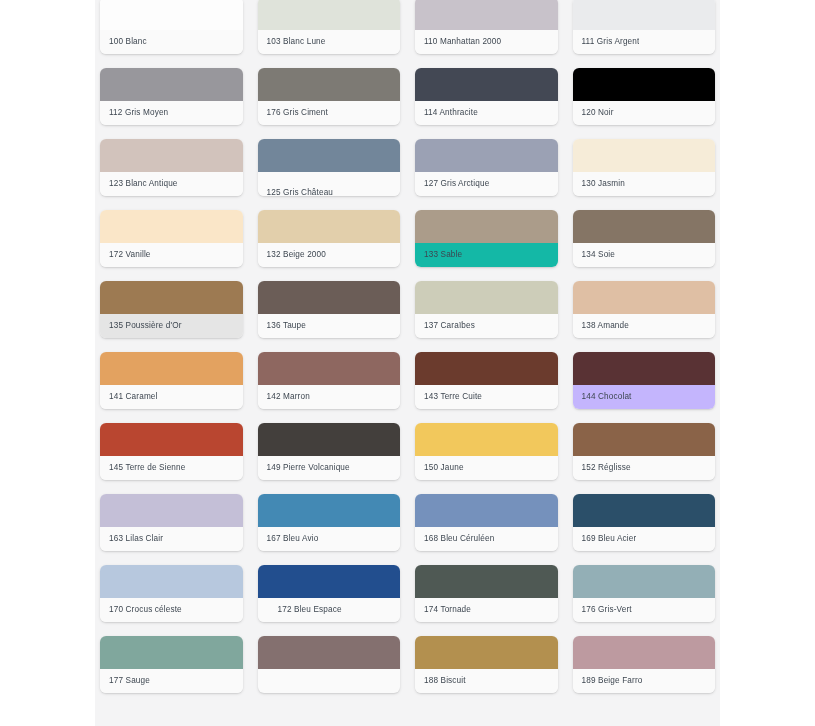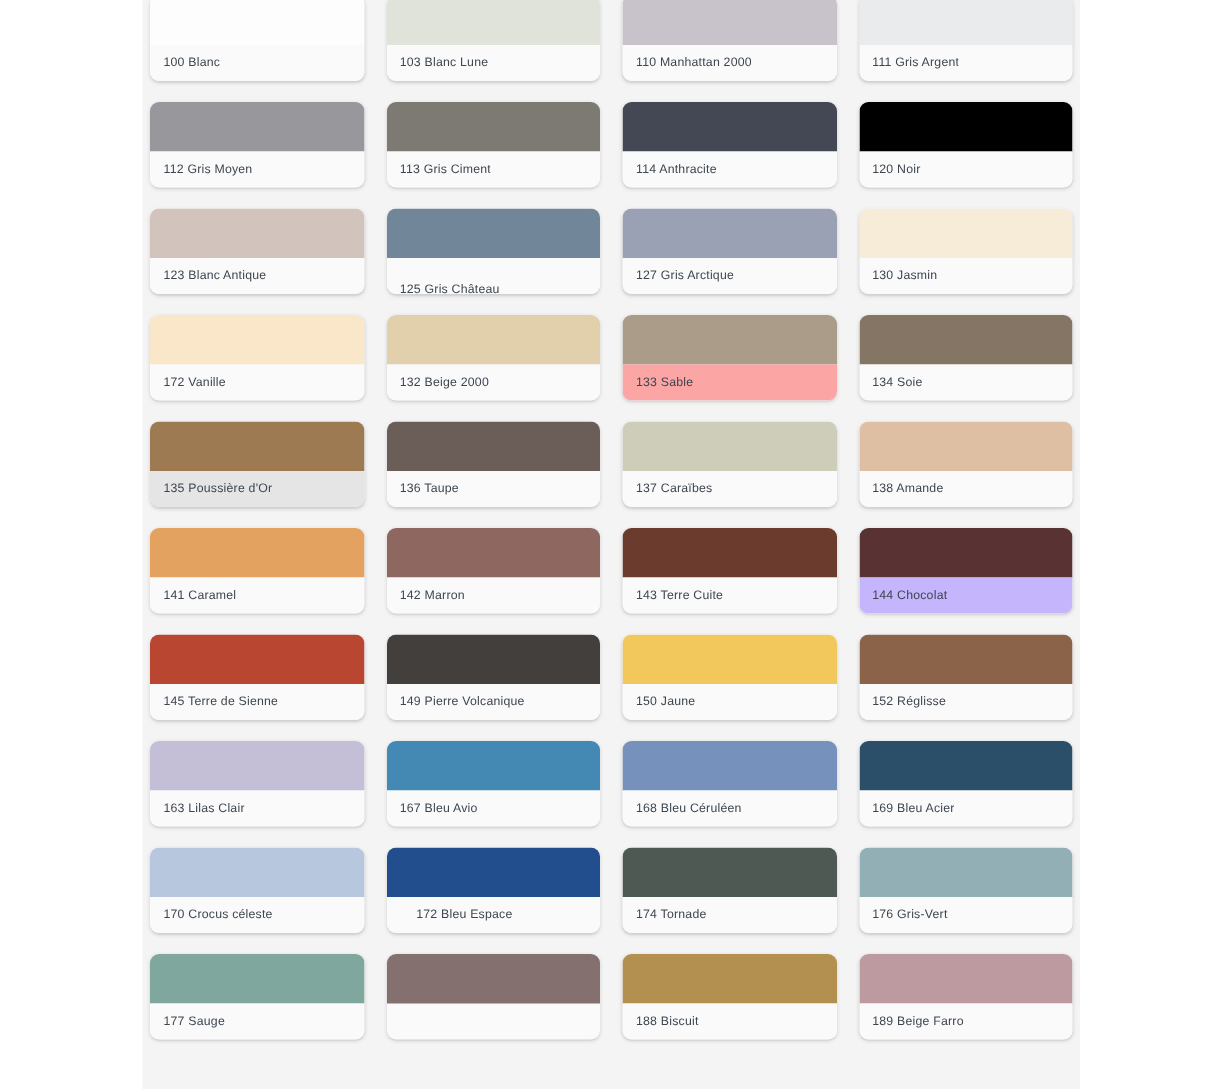--- a/index.html
+++ b/index.html
@@ -112,21 +112,21 @@
         </div>
         <div class="swatch-card">
           <div class="swatch-color" style="background: rgb(152, 151, 156);"></div>
           <div class="swatch-caption" style="background: rgb(250, 250, 250);">
             <span class="swatch-label" style="color: rgb(61, 70, 80);">112 Gris Moyen</span>
           </div>
         </div>
         <div class="swatch-card">
           <div class="swatch-color" style="background: rgb(125, 122, 116);"></div>
           <div class="swatch-caption" style="background: rgb(250, 250, 250);">
-            <span class="swatch-label" style="color: rgb(61, 70, 80);">113 Gris Ciment</span>
+            <span class="swatch-label" style="color: rgb(61, 70, 80);">176 Gris Ciment</span>
           </div>
         </div>
         <div class="swatch-card">
           <div class="swatch-color" style="background: rgb(67, 72, 84);"></div>
           <div class="swatch-caption" style="background: rgb(250, 250, 250);">
             <span class="swatch-label" style="color: rgb(61, 70, 80);">114 Anthracite</span>
           </div>
         </div>
         <div class="swatch-card">
           <div class="swatch-color" style="background: rgb(0, 0, 0);"></div>
@@ -165,21 +165,21 @@
           </div>
         </div>
         <div class="swatch-card">
           <div class="swatch-color" style="background: rgb(226, 207, 171);"></div>
           <div class="swatch-caption" style="background: rgb(250, 250, 250);">
             <span class="swatch-label" style="color: rgb(61, 70, 80);">132 Beige 2000</span>
           </div>
         </div>
         <div class="swatch-card">
           <div class="swatch-color" style="background: rgb(171, 156, 138);"></div>
-          <div class="swatch-caption" style="background: #fca5a5;">
+          <div class="swatch-caption" style="background: #14b8a6;">
             <span class="swatch-label" style="color: rgb(61, 70, 80);">133 Sable</span>
           </div>
         </div>
         <div class="swatch-card">
           <div class="swatch-color" style="background: rgb(133, 117, 101);"></div>
           <div class="swatch-caption" style="background: rgb(250, 250, 250);">
             <span class="swatch-label" style="color: rgb(61, 70, 80);">134 Soie</span>
           </div>
         </div>
         <div class="swatch-card">

